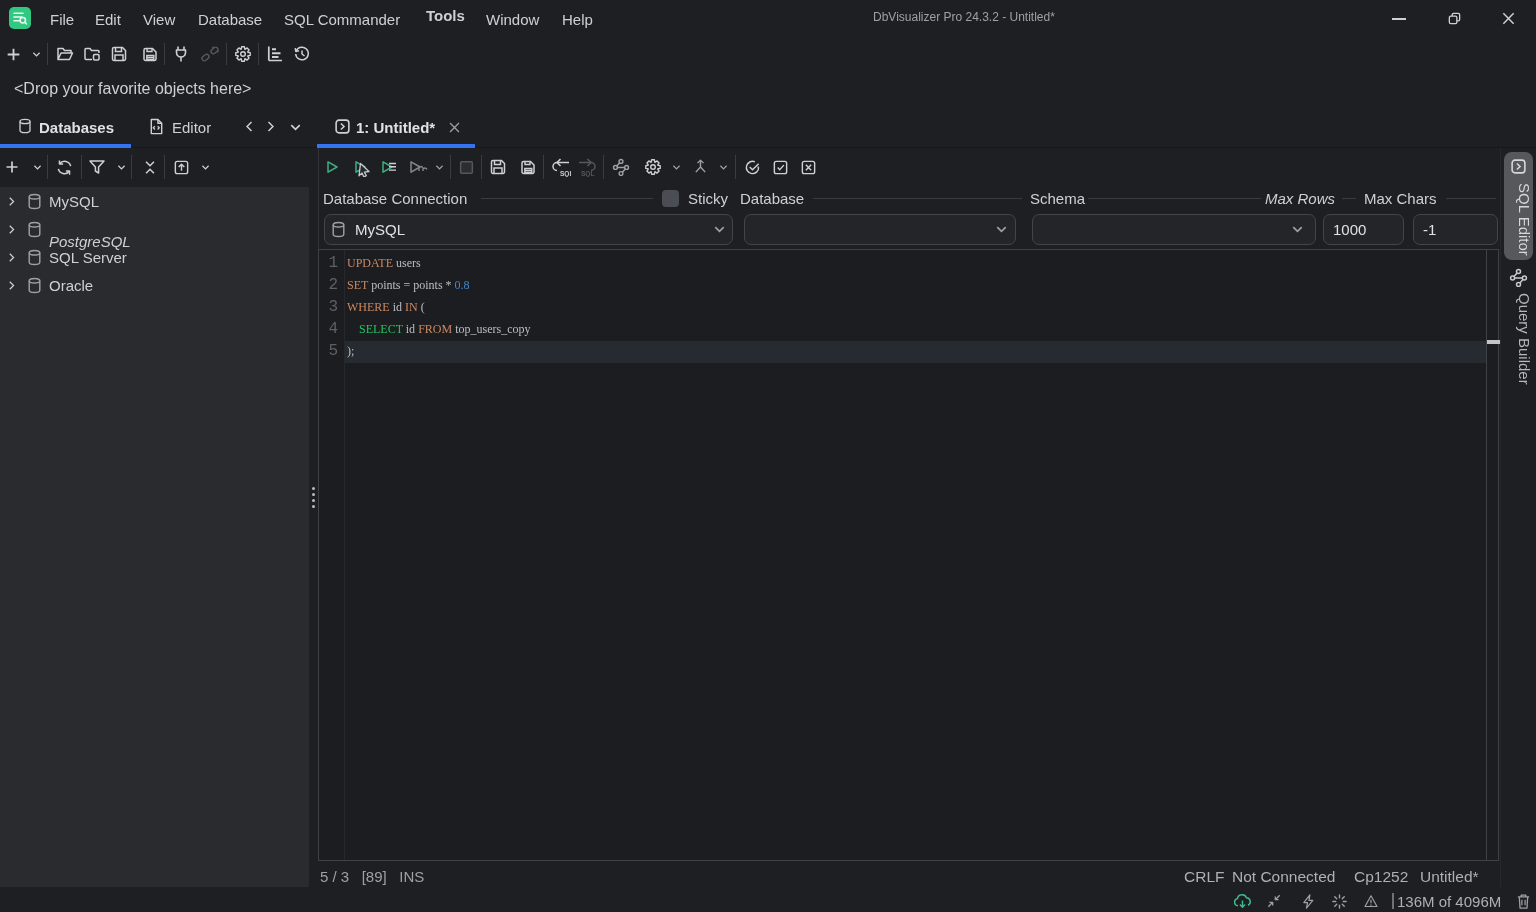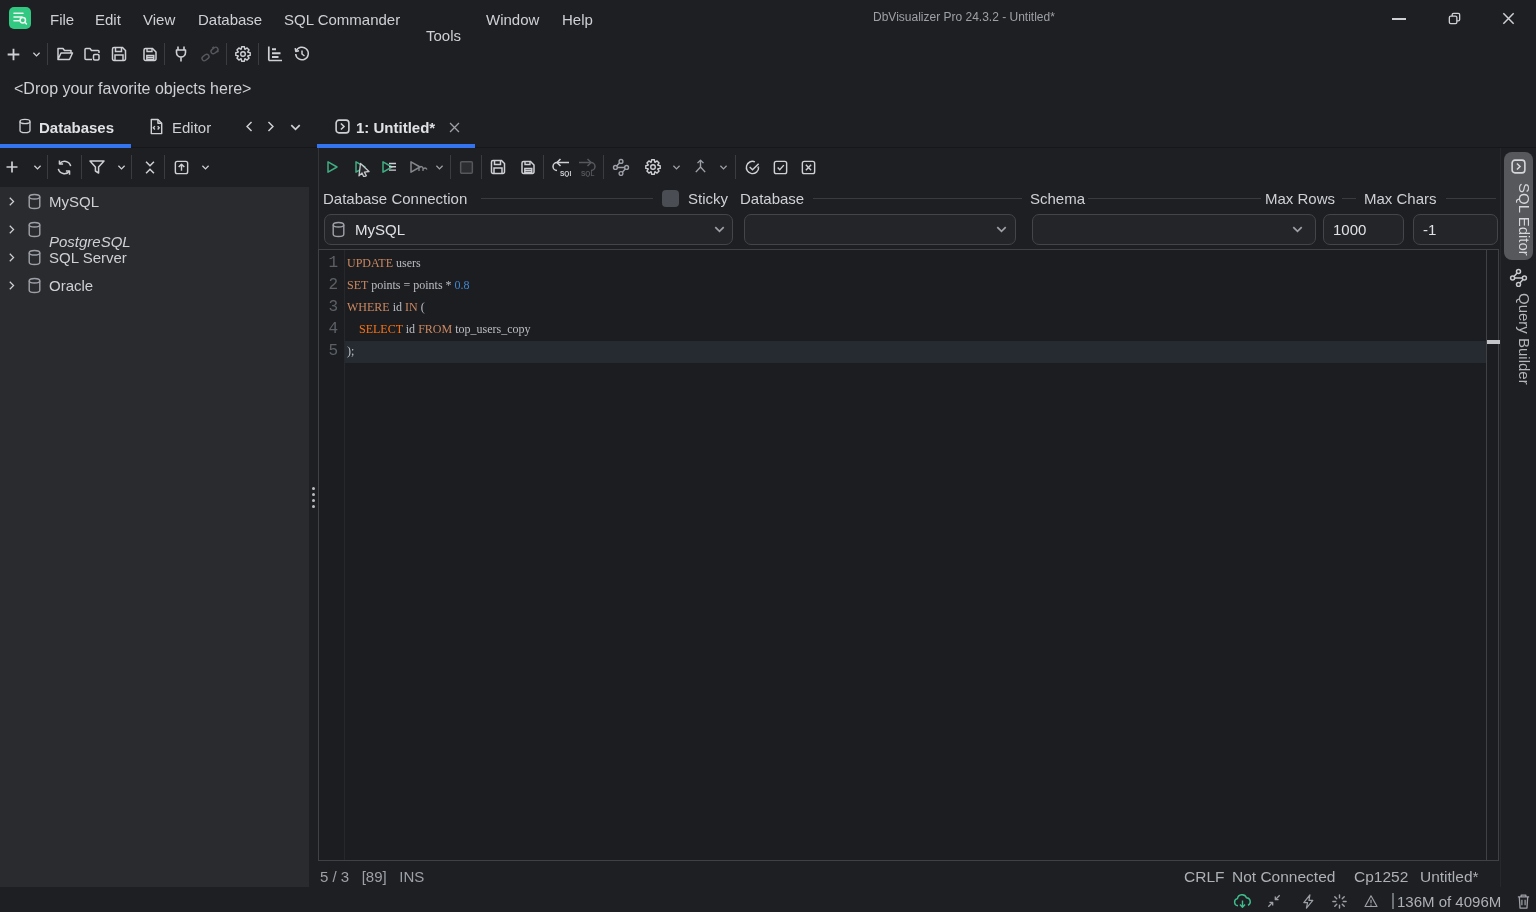--- a/index.html
+++ b/index.html
@@ -168,21 +168,21 @@
       </g>
       <circle cx="13.8" cy="13.2" r="2.7" fill="none" stroke="#eef6f2" stroke-width="1.5"></circle>
       <path d="M15.8 15.3L17.4 16.9" stroke="#eef6f2" stroke-width="1.5" stroke-linecap="round"></path>
     </svg>
   </div>
   <div class="txt" style="left:50px;top:12px;">File</div>
   <div class="txt" style="left:95px;top:12px;">Edit</div>
   <div class="txt" style="left:143px;top:12px;">View</div>
   <div class="txt" style="left:198px;top:12px;">Database</div>
   <div class="txt" style="left:284px;top:12px;">SQL Commander</div>
-  <div class="txt" style="left:426px;top:28px;">Tools</div>
+  <div class="txt" style="left:426px;top:8px;font-weight:bold;">Tools</div>
   <div class="txt" style="left:486px;top:12px;">Window</div>
   <div class="txt" style="left:562px;top:12px;">Help</div>
   <div class="txt" style="left:873px;top:11px;color:#9da0a6;font-size:12px;">DbVisualizer Pro 24.3.2 - Untitled*</div>
   <div class="abs" style="left:1392px;top:18px;width:14px;height:2px;background:#ced0d6;"></div>
   <svg class="ic" width="15" height="15" style="left:1447px;top:11px;">
       <use href="#restore"></use>
     </svg>
   <svg class="ic" width="15" height="15" style="left:1501px;top:11px;">
       <use href="#xmark"></use>
     </svg>
@@ -404,21 +404,21 @@
 
 <div class="abs" id="connrow" style="left:318px;top:186px;width:1180px;height:62px;"></div>
 <div class="txt" style="left:323px;top:191px;">Database Connection</div>
 <div class="hline" style="left:481px;top:198px;width:172px;"></div>
 <div class="abs" style="left:662px;top:190px;width:17px;height:17px;border-radius:4px;background:#4a4d53;"></div>
 <div class="txt" style="left:688px;top:191px;">Sticky</div>
 <div class="txt" style="left:740px;top:191px;">Database</div>
 <div class="hline" style="left:813px;top:198px;width:209px;"></div>
 <div class="txt" style="left:1030px;top:191px;">Schema</div>
 <div class="hline" style="left:1088px;top:198px;width:173px;"></div>
-<div class="txt" style="left:1265px;top:191px;">Max Rows</div>
+<div class="txt" style="left:1265px;top:191px;font-style:italic;">Max Rows</div>
 <div class="hline" style="left:1342px;top:198px;width:14px;"></div>
 <div class="txt" style="left:1364px;top:191px;">Max Chars</div>
 <div class="hline" style="left:1446px;top:198px;width:50px;"></div>
 
 <div class="abs" style="left:324px;top:214px;width:409px;height:31px;border:1px solid #43454a;border-radius:7px;background:#242529;"></div>
 <svg class="ic dm2" width="17" height="17" style="left:330px;top:221px;">
     <use href="#db"></use>
   </svg>
 <div class="txt" style="left:355px;top:222px;color:#dfe1e5;">MySQL</div>
 <svg class="ic dm2" width="15" height="15" style="left:712px;top:222px;">
@@ -444,21 +444,21 @@
   <div class="abs" style="left:1168px;top:90px;width:13px;height:4px;background:#c2c4c8;"></div>
 </div>
 <div class="txt mono" style="left:318px;top:252px;width:20px;text-align:right;color:#5c6066;font-size:16px;line-height:22px;height:110px;">1
 2
 3
 4
 5</div>
 <div class="txt mono" style="left:347px;top:252px;font-size:12px;line-height:22px;color:#bcbec4;font-family:Liberation Serif, serif;"><span style="color:#cc8861">UPDATE</span> users
 <span style="color:#cc8861">SET</span> points = points * <span style="color:#4087d4">0.8</span>
 <span style="color:#cc8861">WHERE</span> id <span style="color:#cc8861">IN</span> (
-    <span style="color:#f97316">SELECT</span> id <span style="color:#cc8861">FROM</span> top_users_copy
+    <span style="color:#22c55e">SELECT</span> id <span style="color:#cc8861">FROM</span> top_users_copy
 );</div>
 
 <div class="abs" style="left:1500px;top:148px;width:1px;height:739px;background:#26282a;"></div>
 <div class="abs" style="left:1504px;top:152px;width:29px;height:108px;border-radius:8px;background:#56585c;"></div>
 <svg width="15" height="15" style="position:absolute;left:1511px;top:159px;color:#d5d7da;">
     <use href="#tabrun"></use>
   </svg>
 <div class="abs" style="left:1504px;top:183px;width:29px;height:75px;writing-mode:vertical-rl;font-size:15px;color:#d5d7da;text-align:left;padding-left:7px;">SQL Editor</div>
 <svg width="19" height="19" style="position:absolute;left:1509px;top:268px;color:#c8cacd;">
     <use href="#hub"></use>

